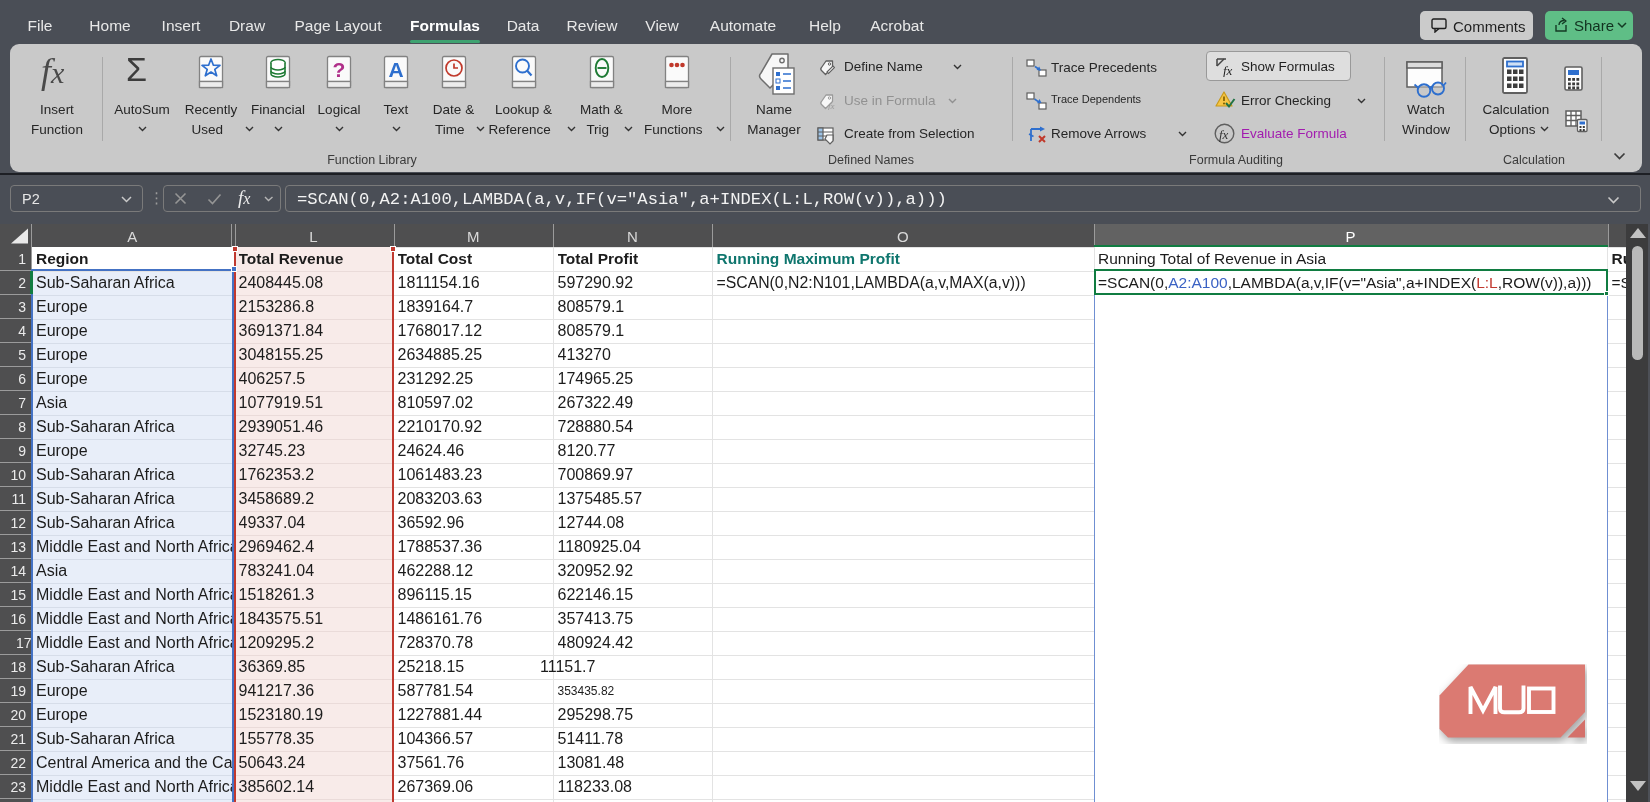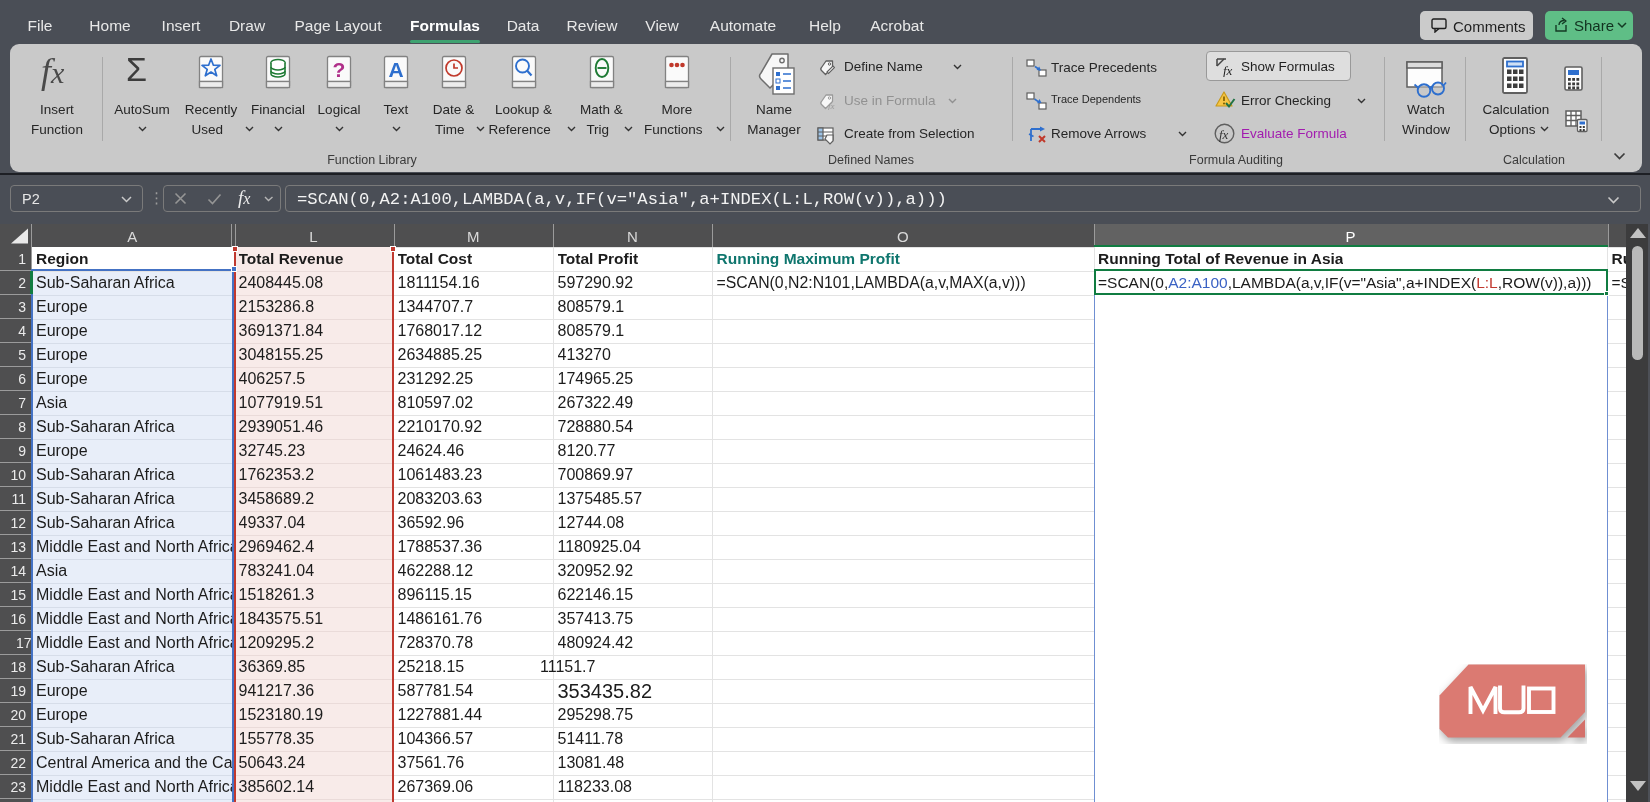--- a/index.html
+++ b/index.html
@@ -480,29 +480,29 @@
 <div style="position:absolute;left:1606.5px;top:246.5px;width:1px;height:24px;background:#e3e3e3"></div>
 <div style="position:absolute;left:1093.5px;top:244.5px;width:514px;height:2px;background:#107c41"></div>
 <div style="position:absolute;left:1093.5px;top:268.5px;width:514px;height:26px;border:2px solid #107c41"></div>
 <div style="position:absolute;left:1603.5px;top:290.5px;width:5px;height:5px;background:#107c41;border:1px solid #fff"></div>
 <div style="position:absolute;left:30px;top:271px;width:3px;height:23px;background:#107c41"></div>
 <div class="ct" style="left:36px;top:246.5px;font-size:15.5px;width:196px;font-weight:bold;color:#1c1c1c">Region</div>
 <div class="ct" style="left:238.5px;top:246.5px;font-size:15.5px;font-weight:bold;color:#1c1c1c">Total Revenue</div>
 <div class="ct" style="left:397.5px;top:246.5px;font-size:15.5px;font-weight:bold;color:#1c1c1c">Total Cost</div>
 <div class="ct" style="left:557.5px;top:246.5px;font-size:15.5px;font-weight:bold;color:#1c1c1c">Total Profit</div>
 <div class="ct" style="left:716.5px;top:246.5px;font-size:15.5px;font-weight:bold;color:#0f766e">Running Maximum Profit</div>
-<div class="ct" style="left:1098px;top:246.5px;font-size:15.5px;font-weight:bold;color:#1c1c1c">Running Total of Revenue in Asia</div>
+<div class="ct" style="left:1098px;top:246.5px;font-size:15.5px;font-weight:normal;color:#1c1c1c">Running Total of Revenue in Asia</div>
 <div class="ct" style="left:1611.5px;top:246.5px;font-size:15.5px;width:14px;font-weight:bold;color:#1c1c1c">Running</div>
 <div class="ct" style="left:36px;top:270.5px;font-size:16px;width:196px;color:#1c1c1c">Sub-Saharan Africa</div>
 <div class="ct" style="left:238.5px;top:270.5px;font-size:16px;color:#1c1c1c">2408445.08</div>
 <div class="ct" style="left:397.5px;top:270.5px;font-size:16px;color:#1c1c1c">1811154.16</div>
 <div class="ct" style="left:557.5px;top:270.5px;font-size:16px;color:#1c1c1c">597290.92</div>
 <div class="ct" style="left:36px;top:294.5px;font-size:16px;width:196px;color:#1c1c1c">Europe</div>
 <div class="ct" style="left:238.5px;top:294.5px;font-size:16px;color:#1c1c1c">2153286.8</div>
-<div class="ct" style="left:397.5px;top:294.5px;font-size:16px;color:#1c1c1c">1344707.7</div>
+<div class="ct" style="left:397.5px;top:294.5px;font-size:16px;color:#1c1c1c">1839164.7</div>
 <div class="ct" style="left:557.5px;top:294.5px;font-size:16px;color:#1c1c1c">808579.1</div>
 <div class="ct" style="left:36px;top:318.5px;font-size:16px;width:196px;color:#1c1c1c">Europe</div>
 <div class="ct" style="left:238.5px;top:318.5px;font-size:16px;color:#1c1c1c">3691371.84</div>
 <div class="ct" style="left:397.5px;top:318.5px;font-size:16px;color:#1c1c1c">1768017.12</div>
 <div class="ct" style="left:557.5px;top:318.5px;font-size:16px;color:#1c1c1c">808579.1</div>
 <div class="ct" style="left:36px;top:342.5px;font-size:16px;width:196px;color:#1c1c1c">Europe</div>
 <div class="ct" style="left:238.5px;top:342.5px;font-size:16px;color:#1c1c1c">3048155.25</div>
 <div class="ct" style="left:397.5px;top:342.5px;font-size:16px;color:#1c1c1c">2634885.25</div>
 <div class="ct" style="left:557.5px;top:342.5px;font-size:16px;color:#1c1c1c">413270</div>
 <div class="ct" style="left:36px;top:366.5px;font-size:16px;width:196px;color:#1c1c1c">Europe</div>
@@ -553,21 +553,21 @@
 <div class="ct" style="left:238.5px;top:630.5px;font-size:16px;color:#1c1c1c">1209295.2</div>
 <div class="ct" style="left:397.5px;top:630.5px;font-size:16px;color:#1c1c1c">728370.78</div>
 <div class="ct" style="left:557.5px;top:630.5px;font-size:16px;color:#1c1c1c">480924.42</div>
 <div class="ct" style="left:36px;top:654.5px;font-size:16px;width:196px;color:#1c1c1c">Sub-Saharan Africa</div>
 <div class="ct" style="left:238.5px;top:654.5px;font-size:16px;color:#1c1c1c">36369.85</div>
 <div class="ct" style="left:397.5px;top:654.5px;font-size:16px;color:#1c1c1c">25218.15</div>
 <div class="ct" style="left:540px;top:654.5px;font-size:16px;color:#1c1c1c">11151.7</div>
 <div class="ct" style="left:36px;top:678.5px;font-size:16px;width:196px;color:#1c1c1c">Europe</div>
 <div class="ct" style="left:238.5px;top:678.5px;font-size:16px;color:#1c1c1c">941217.36</div>
 <div class="ct" style="left:397.5px;top:678.5px;font-size:16px;color:#1c1c1c">587781.54</div>
-<div class="ct" style="left:557.5px;top:678.5px;font-size:20px;color:#1c1c1c">353435.82</div>
+<div class="ct" style="left:557.5px;top:678.5px;font-size:12px;color:#1c1c1c">353435.82</div>
 <div class="ct" style="left:36px;top:702.5px;font-size:16px;width:196px;color:#1c1c1c">Europe</div>
 <div class="ct" style="left:238.5px;top:702.5px;font-size:16px;color:#1c1c1c">1523180.19</div>
 <div class="ct" style="left:397.5px;top:702.5px;font-size:16px;color:#1c1c1c">1227881.44</div>
 <div class="ct" style="left:557.5px;top:702.5px;font-size:16px;color:#1c1c1c">295298.75</div>
 <div class="ct" style="left:36px;top:726.5px;font-size:16px;width:196px;color:#1c1c1c">Sub-Saharan Africa</div>
 <div class="ct" style="left:238.5px;top:726.5px;font-size:16px;color:#1c1c1c">155778.35</div>
 <div class="ct" style="left:397.5px;top:726.5px;font-size:16px;color:#1c1c1c">104366.57</div>
 <div class="ct" style="left:557.5px;top:726.5px;font-size:16px;color:#1c1c1c">51411.78</div>
 <div class="ct" style="left:36px;top:750.5px;font-size:16px;width:196px;color:#1c1c1c">Central America and the Caribbean</div>
 <div class="ct" style="left:238.5px;top:750.5px;font-size:16px;color:#1c1c1c">50643.24</div>

